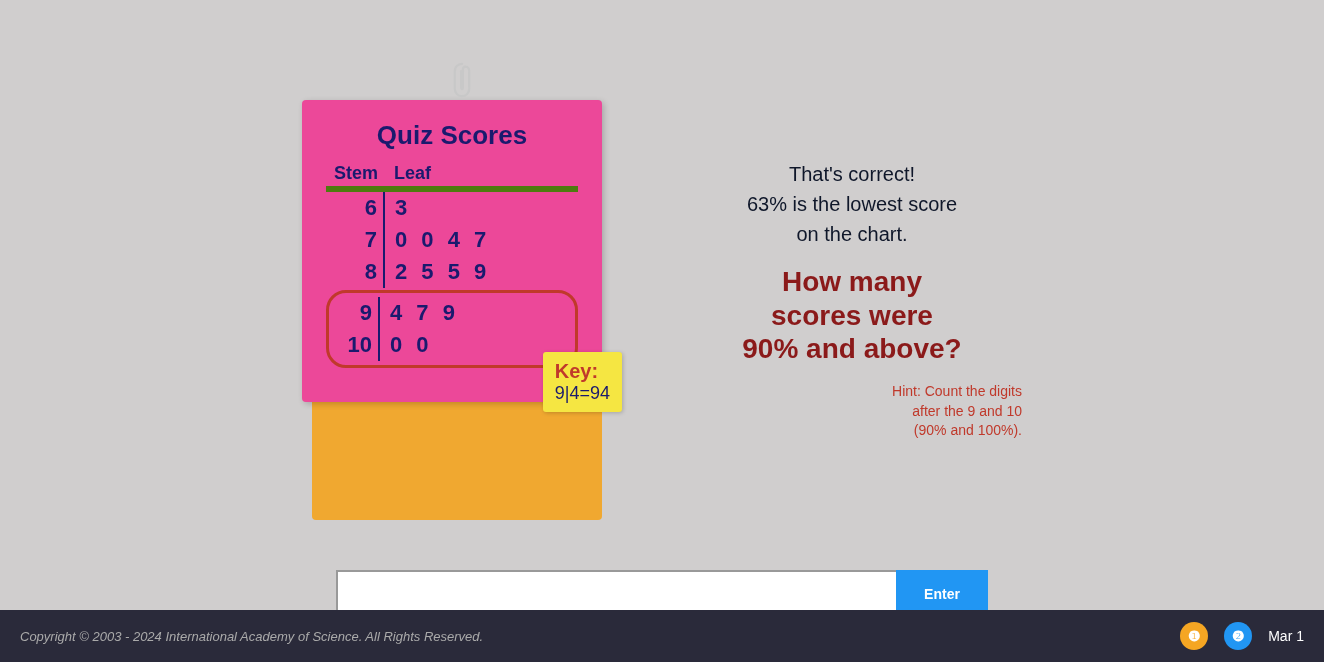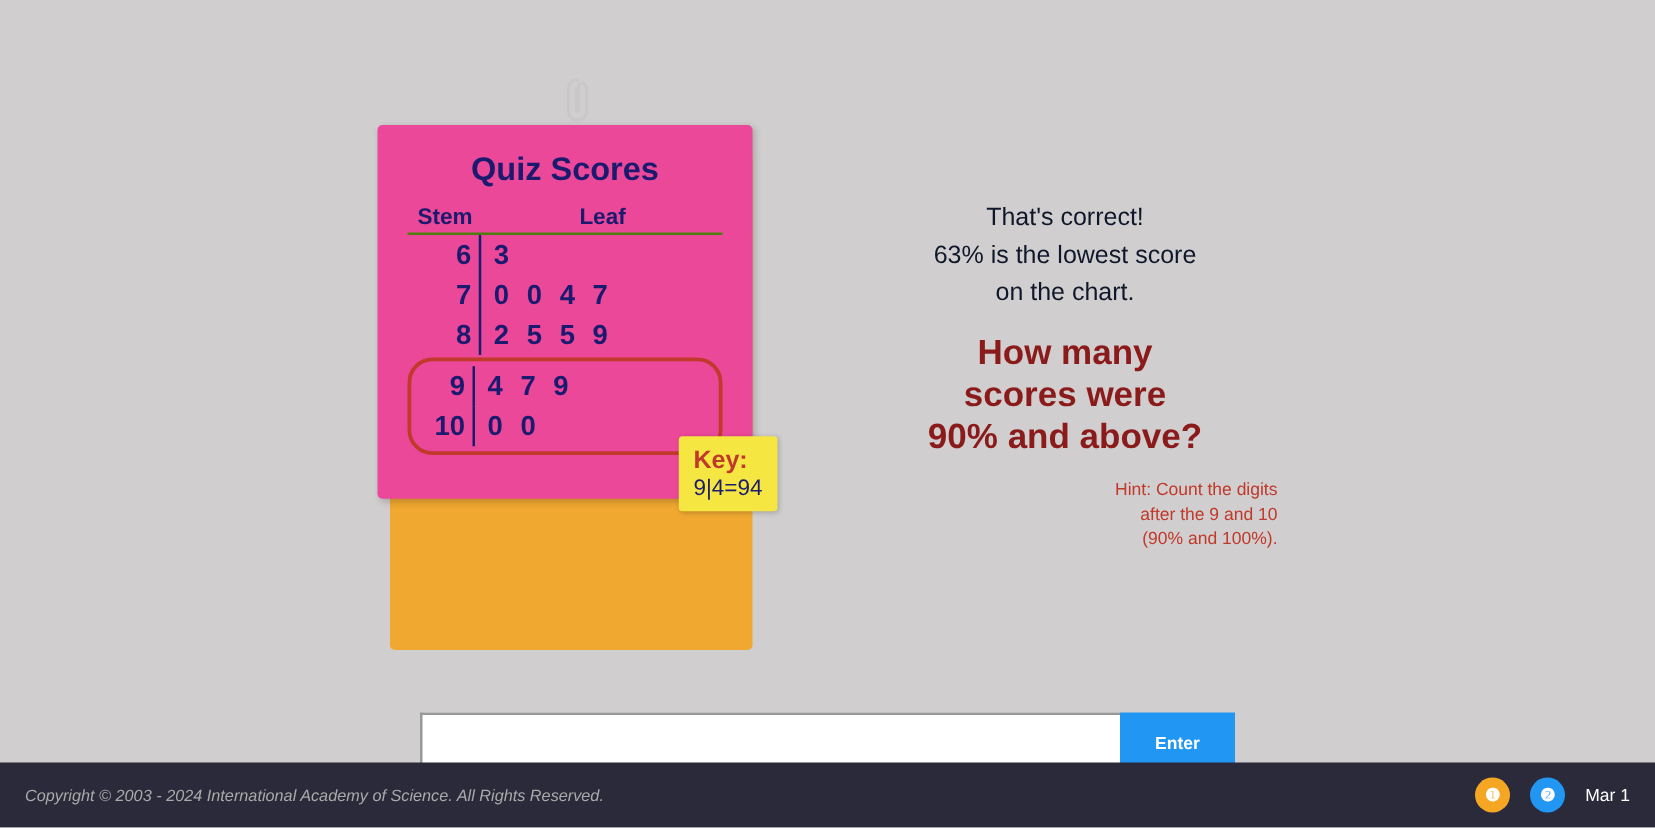--- a/index.html
+++ b/index.html
@@ -80,30 +80,30 @@
       font-size: 22px;
       color: #1a1a6e;
       font-weight: bold;
     }
 
     .stem-leaf-table th {
       font-weight: bold;
       font-size: 18px;
       padding: 2px 8px;
       color: #1a1a6e;
-      border-bottom: 2px solid #4d7c0f;
+      border-bottom: 6px solid #4d7c0f;
     }
 
     .stem-leaf-table th.stem-th {
       text-align: right;
       padding-right: 6px;
     }
 
     .stem-leaf-table th.leaf-th {
-      text-align: center;
+      text-align: left;
       padding-left: 10px;
     }
 
     .stem-leaf-table td {
       padding: 3px 6px;
       vertical-align: middle;
     }
 
     .stem-leaf-table td.stem-cell {
       text-align: right;

